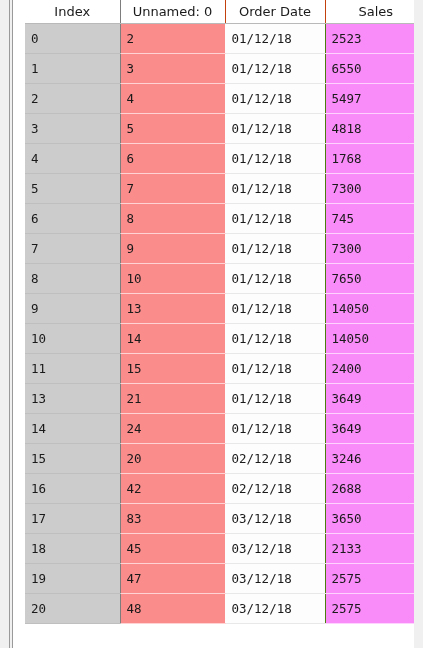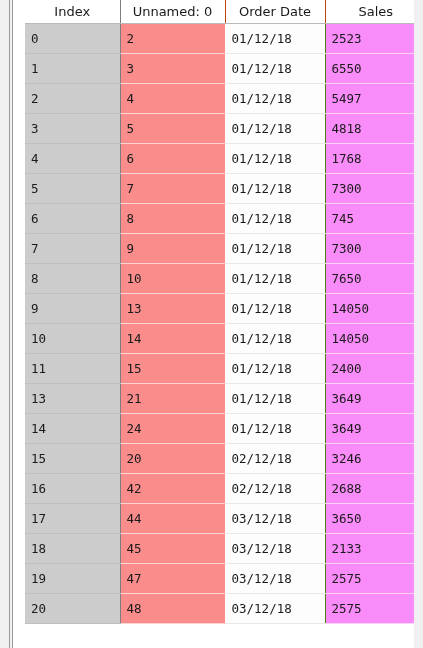--- a/index.html
+++ b/index.html
@@ -253,21 +253,21 @@
             <td class="cell-sales">3246</td>
           </tr>
           <tr>
             <td class="cell-index">16</td>
             <td class="cell-unnamed">42</td>
             <td class="cell-date">02/12/18</td>
             <td class="cell-sales">2688</td>
           </tr>
           <tr>
             <td class="cell-index">17</td>
-            <td class="cell-unnamed">44</td>
+            <td class="cell-unnamed">83</td>
             <td class="cell-date">03/12/18</td>
             <td class="cell-sales">3650</td>
           </tr>
           <tr>
             <td class="cell-index">18</td>
             <td class="cell-unnamed">45</td>
             <td class="cell-date">03/12/18</td>
             <td class="cell-sales">2133</td>
           </tr>
           <tr>

